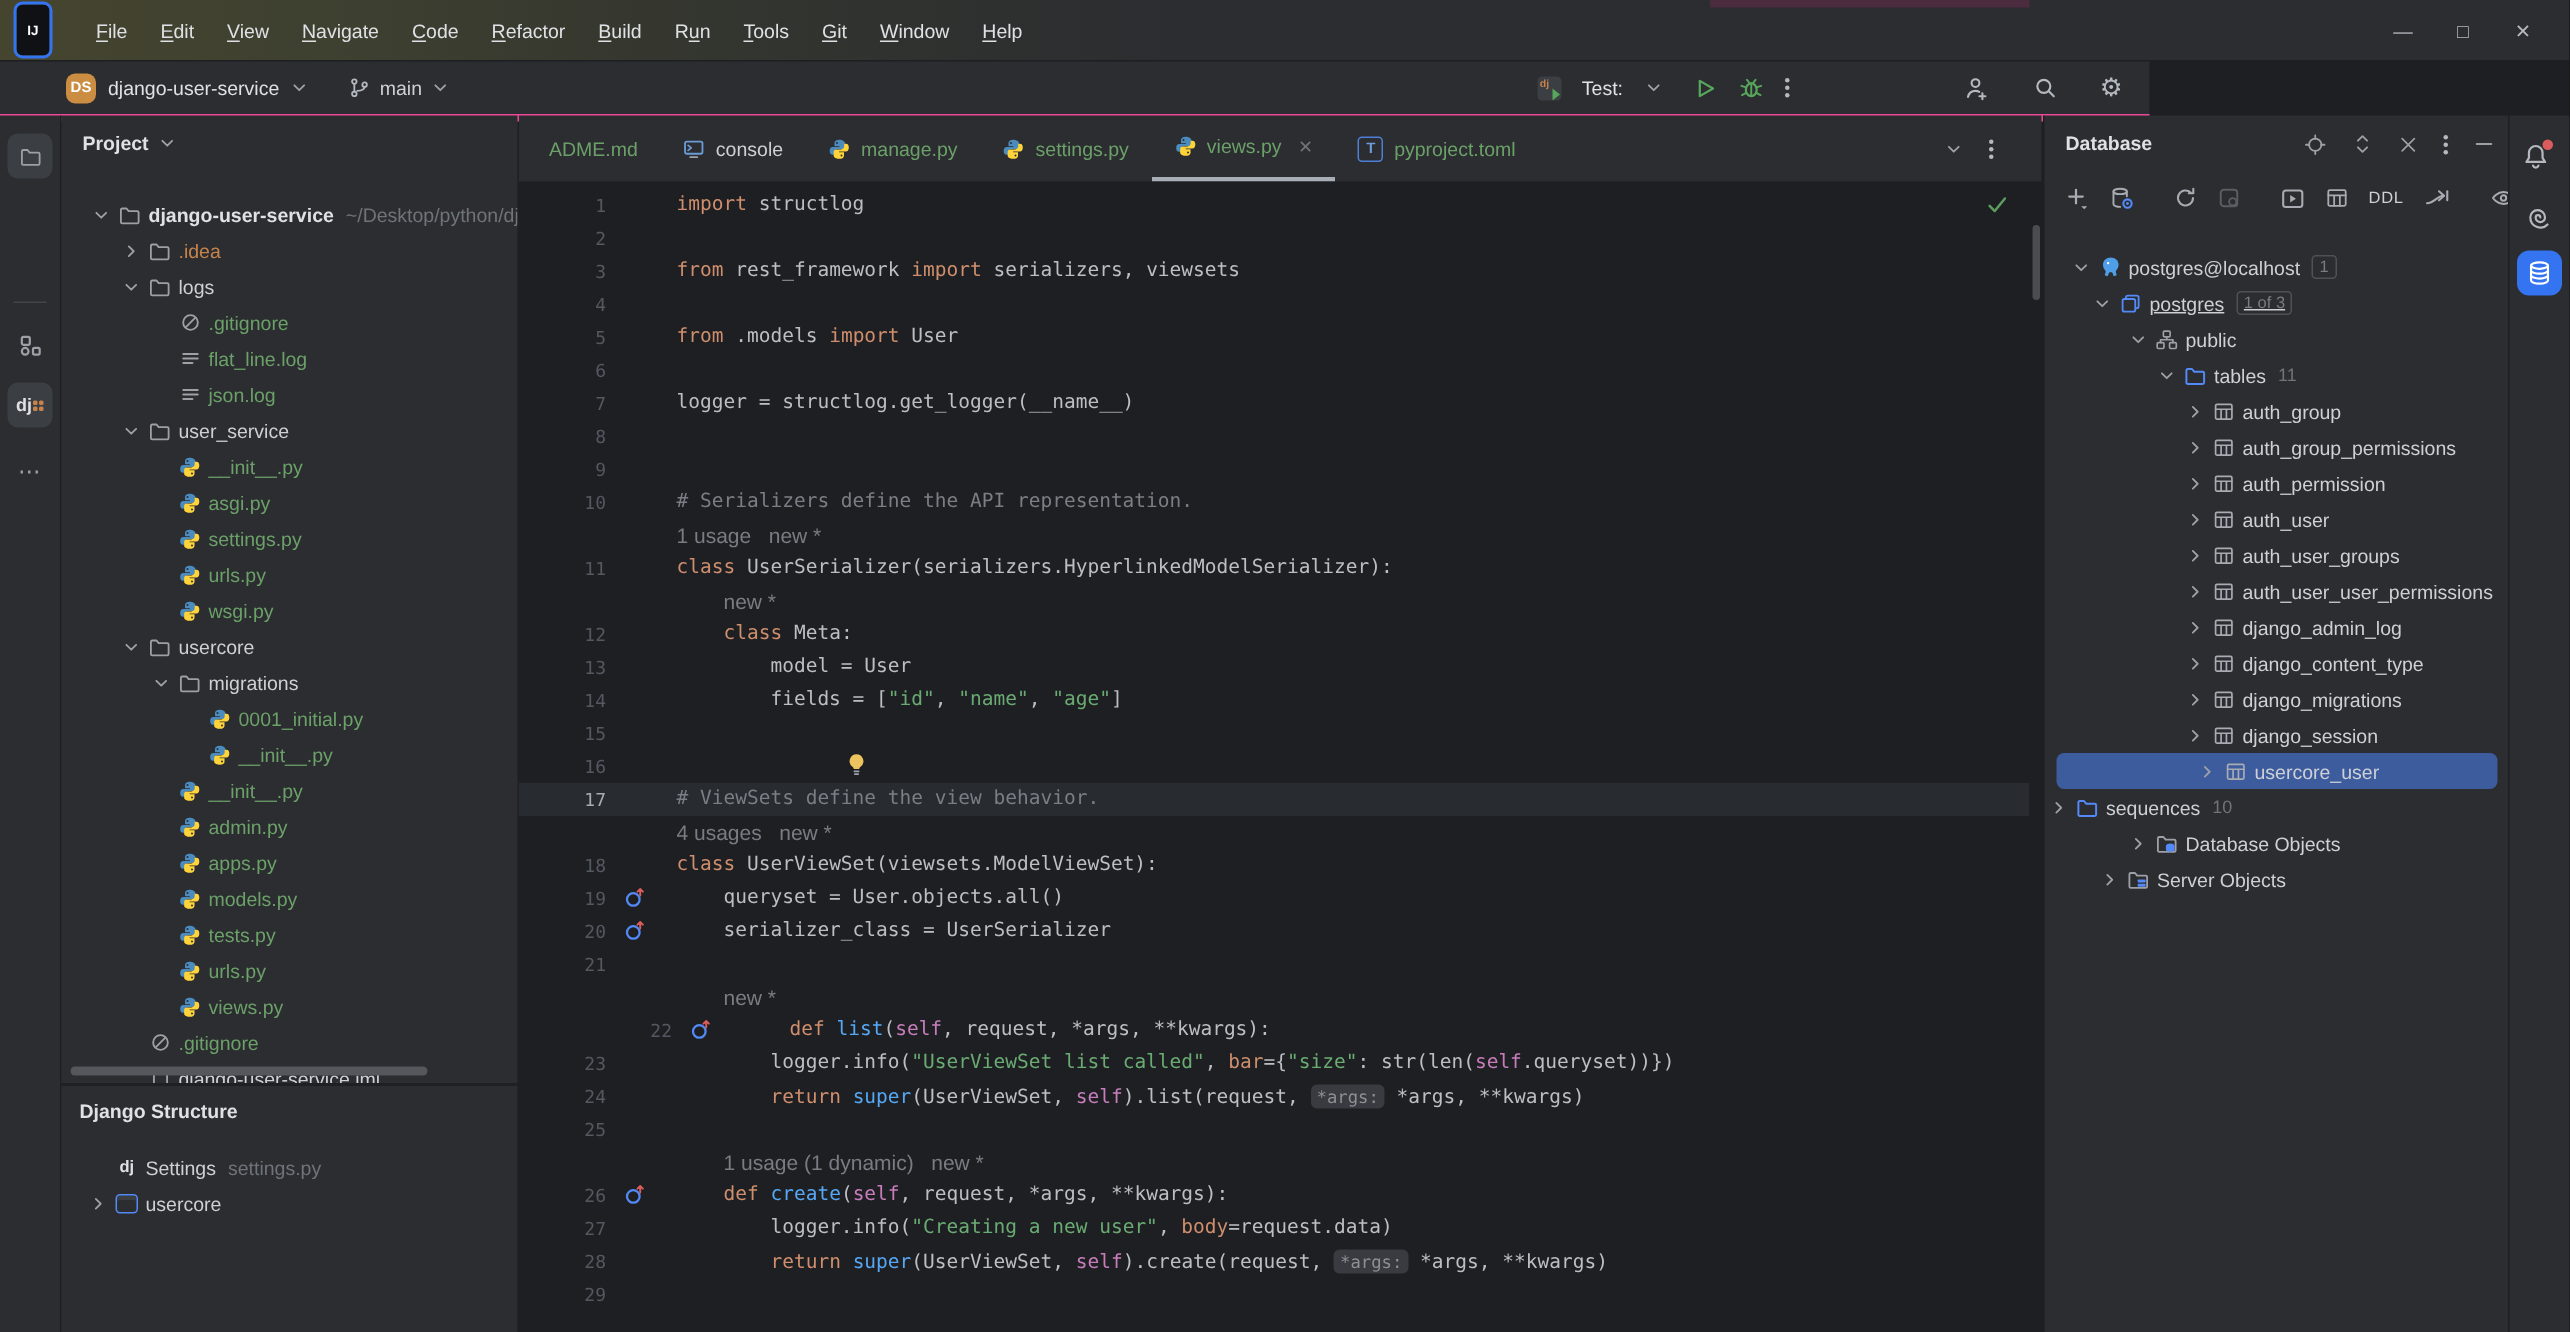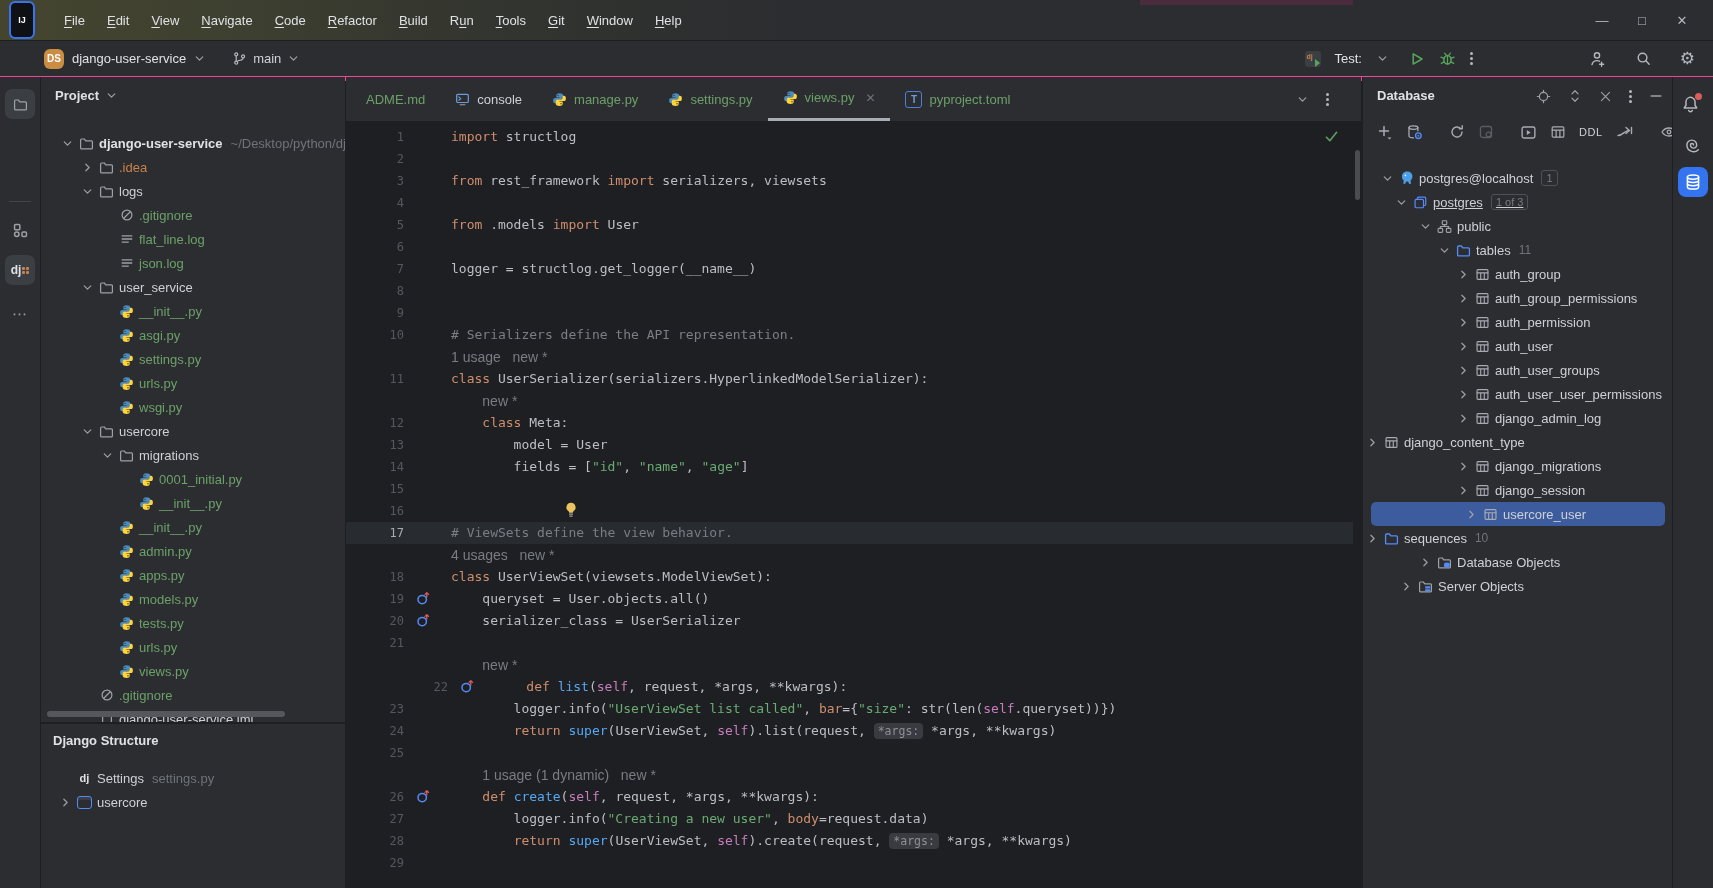--- a/index.html
+++ b/index.html
@@ -18,21 +18,21 @@
     outline:2px solid #3574F0;color:#fff;font-weight:bold;font-size:9px;display:flex;
     align-items:center;justify-content:center;}
   #menubar{display:flex;margin-left:22px;gap:4px;}
   .menu-item{padding:3px 9px;border-radius:4px;color:#DFE1E5;cursor:default;}
   .menu-item u{text-decoration:underline;text-underline-offset:2px;}
   #win-controls{position:absolute;right:0;top:0;height:40px;display:flex;align-items:center;gap:26px;
     padding-right:24px;color:#B4B8BF;font-size:13px;}
   #win-controls span{width:14px;text-align:center;}
 
   
-  #toolbar{position:absolute;left:0;top:41px;width:1713px;height:35px;background:#2B2D30;
+  #toolbar{position:absolute;left:0;top:41px;width:1433px;height:35px;background:#2B2D30;
     border-bottom:5px solid #ec4899;display:flex;align-items:center;}
   #ds-badge{width:20px;height:20px;border-radius:6px;background:#CB8D41;color:#fff;font-size:10px;
     font-weight:bold;display:flex;align-items:center;justify-content:center;margin-left:44px;}
   #project-widget{display:flex;align-items:center;gap:7px;color:#DFE1E5;}
   #branch-widget{display:flex;align-items:center;gap:6px;margin-left:26px;color:#CED0D6;}
   .chev{color:#9DA0A6;}
   #run-cluster{position:absolute;right:240px;top:0;height:35px;display:flex;align-items:center;gap:14px;}
   #rc-icon{width:16px;height:16px;border-radius:3px;background:#3B3E42;position:relative;overflow:hidden;}
   #rc-icon i{position:absolute;left:2px;top:2px;font-style:normal;font-size:7px;color:#C7834C;font-weight:bold;}
   #rc-icon b{position:absolute;right:1px;bottom:0px;width:0;height:0;border-left:5px solid #57A65C;
@@ -1042,21 +1042,21 @@
             </svg>
           </span>
           <span class="icslot ic">
             <svg width="15" height="15" viewBox="0 0 16 16" style="color:#A8ABB2">
               <rect x="2.2" y="2.8" width="11.6" height="10.4" rx="1" stroke="currentColor" fill="none" stroke-linecap="round" stroke-linejoin="round" stroke-width="1.2"></rect>
               <path d="M2.2 6.2h11.6M6.1 6.2v7M9.9 6.2v7" stroke="currentColor" fill="none" stroke-linecap="round" stroke-linejoin="round" stroke-width="1.2"></path>
             </svg>
           </span>
           <span class="lbl w">django_admin_log</span>
         </div>
-        <div class="tree-row" style="top: 353px; ">
+        <div class="tree-row" style="top: 353px; padding-left: 91px;">
           <span class="chvslot ic">
             <svg width="13" height="13" viewBox="0 0 16 16">
               <path d="M6 4l4 4-4 4" stroke="currentColor" fill="none" stroke-linecap="round" stroke-linejoin="round" stroke-width="1.5"></path>
             </svg>
           </span>
           <span class="icslot ic">
             <svg width="15" height="15" viewBox="0 0 16 16" style="color:#A8ABB2">
               <rect x="2.2" y="2.8" width="11.6" height="10.4" rx="1" stroke="currentColor" fill="none" stroke-linecap="round" stroke-linejoin="round" stroke-width="1.2"></rect>
               <path d="M2.2 6.2h11.6M6.1 6.2v7M9.9 6.2v7" stroke="currentColor" fill="none" stroke-linecap="round" stroke-linejoin="round" stroke-width="1.2"></path>
             </svg>

